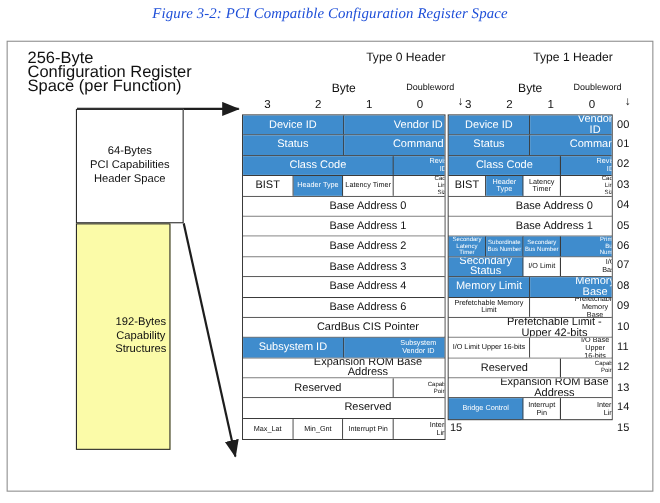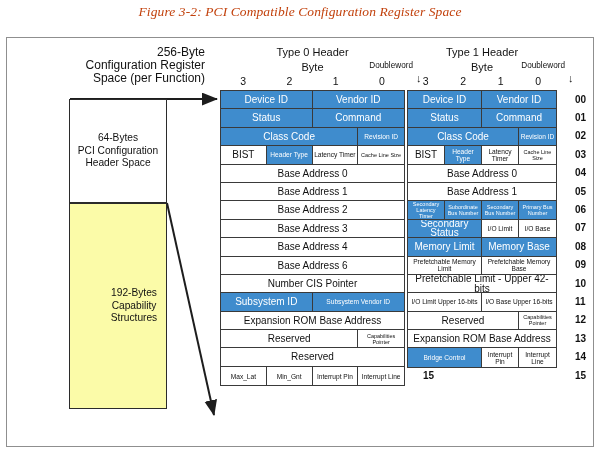--- a/index.html
+++ b/index.html
@@ -10,61 +10,61 @@
     overflow:hidden;
     position:relative;
     color:#1a1a1a;
   }
   #figure-title{
     position:absolute;left:0;top:4px;width:600px;
     text-align:center;
     font-family:"Liberation Serif",serif;
     font-style:italic;
     font-size:13.5px;
-    color:#c2410c;
+    color:#1d4ed8;
     letter-spacing:.1px;
   }
   #frame{
     position:absolute;left:6px;top:37px;
     width:588px;height:410px;
     border:1.5px solid #8f8f8f;
     background:#fff;
     box-sizing:border-box;
   }
 
   
   #left-panel{position:absolute;left:18px;top:8px;width:180px;}
   .left-caption{
-    text-align:right;font-size:12px;line-height:13px;color:#111;
+    text-align:left;font-size:15px;line-height:13px;color:#111;
   }
   #mem-map{
     position:absolute;left:62px;top:61px;width:98px;height:310px;
     box-sizing:border-box;
   }
   #header-space-block{
     position:absolute;left:0;top:0;width:98px;height:104px;
     border:1.4px solid #2b2b2b;background:#ffffff;box-sizing:border-box;
     display:flex;align-items:center;justify-content:center;
   }
   #cap-space-block{
-    position:absolute;left:0;top:104px;width:98px;height:206px;
+    position:absolute;left:0;top:104px;width:86px;height:206px;
     border:1.4px solid #2b2b2b;background:#fbfba8;box-sizing:border-box;
     display:flex;align-items:center;justify-content:center;padding-left:32px;
   }
   .block-label{
     text-align:center;font-size:10.2px;line-height:12.5px;color:#111;
   }
 
   
   .arrow-svg{position:absolute;left:0;top:0;pointer-events:none;}
 
   
   .table-col{position:absolute;top:8px;}
   .col-title{
-    text-align:center;font-size:11px;color:#111;margin-bottom:3px;
+    text-align:right;font-size:11px;color:#111;margin-bottom:17px;
     width:100%;
   }
   .byte-word{
     text-align:center;font-size:11px;color:#111;
     position:relative;height:14px;
   }
   .byte-word .dw-label{
     position:absolute;right:-8px;top:0;font-size:8.2px;white-space:nowrap;
   }
   .byte-nums{
@@ -86,37 +86,37 @@
   .cell{
     box-sizing:border-box;
     display:flex;align-items:center;justify-content:center;
     text-align:center;
     border-right:1px solid #3a3a3a;
     font-size:10px;line-height:9.4px;
     padding:0 1px;
     overflow:hidden;
     background:#ffffff;color:#111;
   }
-  .cell:last-child{border-right:none;}
+  .cell:last-child{border-right:none;padding-left:45px;}
   .cell.blue{background:#3f8ccd;color:#ffffff;}
   .cell.small{font-size:6.6px;line-height:7px;}
   .cell.tiny{font-size:5.5px;line-height:6px;}
   .w1{width:25%;}
   .w2{width:50%;}
   .w3{width:75%;}
   .w4{width:100%;}
 
   .dw-col{
     position:absolute;top:0;left:100%;
     width:26px;
   }
   .dw-col div{
     height:18.4px;display:flex;align-items:center;
-    justify-content:flex-start;padding-left:18px;
-    font-size:10px;color:#111;box-sizing:border-box;font-weight:bold;
+    justify-content:flex-start;padding-left:4px;
+    font-size:10px;color:#111;box-sizing:border-box;
   }
 </style>
 </head>
 <body>
 
 <div id="figure-title">Figure 3-2: PCI Compatible Configuration Register Space</div>
 
 <div id="frame">
 
   <svg class="arrow-svg" width="588" height="410">
@@ -134,21 +134,21 @@
       <div>256-Byte</div>
       <div>Configuration Register</div>
       <div>Space (per Function)</div>
     </div>
   </div>
 
   <div id="mem-map">
     <div id="header-space-block">
       <div class="block-label">
         <div>64-Bytes</div>
-        <div>PCI Configuration</div>
+        <div>PCI Capabilities</div>
         <div>Header Space</div>
       </div>
     </div>
     <div id="cap-space-block">
       <div class="block-label">
         <div>192-Bytes</div>
         <div>Capability</div>
         <div>Structures</div>
       </div>
     </div>
@@ -201,21 +201,21 @@
           <div class="reg-row">
             <div class="cell w4">Base Address 3</div>
           </div>
           <div class="reg-row">
             <div class="cell w4">Base Address 4</div>
           </div>
           <div class="reg-row">
             <div class="cell w4">Base Address 6</div>
           </div>
           <div class="reg-row">
-            <div class="cell w4">Number CIS Pointer</div>
+            <div class="cell w4">CardBus CIS Pointer</div>
           </div>
           <div class="reg-row">
             <div class="cell w2 blue">Subsystem ID</div>
             <div class="cell w2 blue small">Subsystem Vendor ID</div>
           </div>
           <div class="reg-row">
             <div class="cell w4">Expansion ROM Base Address</div>
           </div>
           <div class="reg-row">
             <div class="cell w3">Reserved</div>

